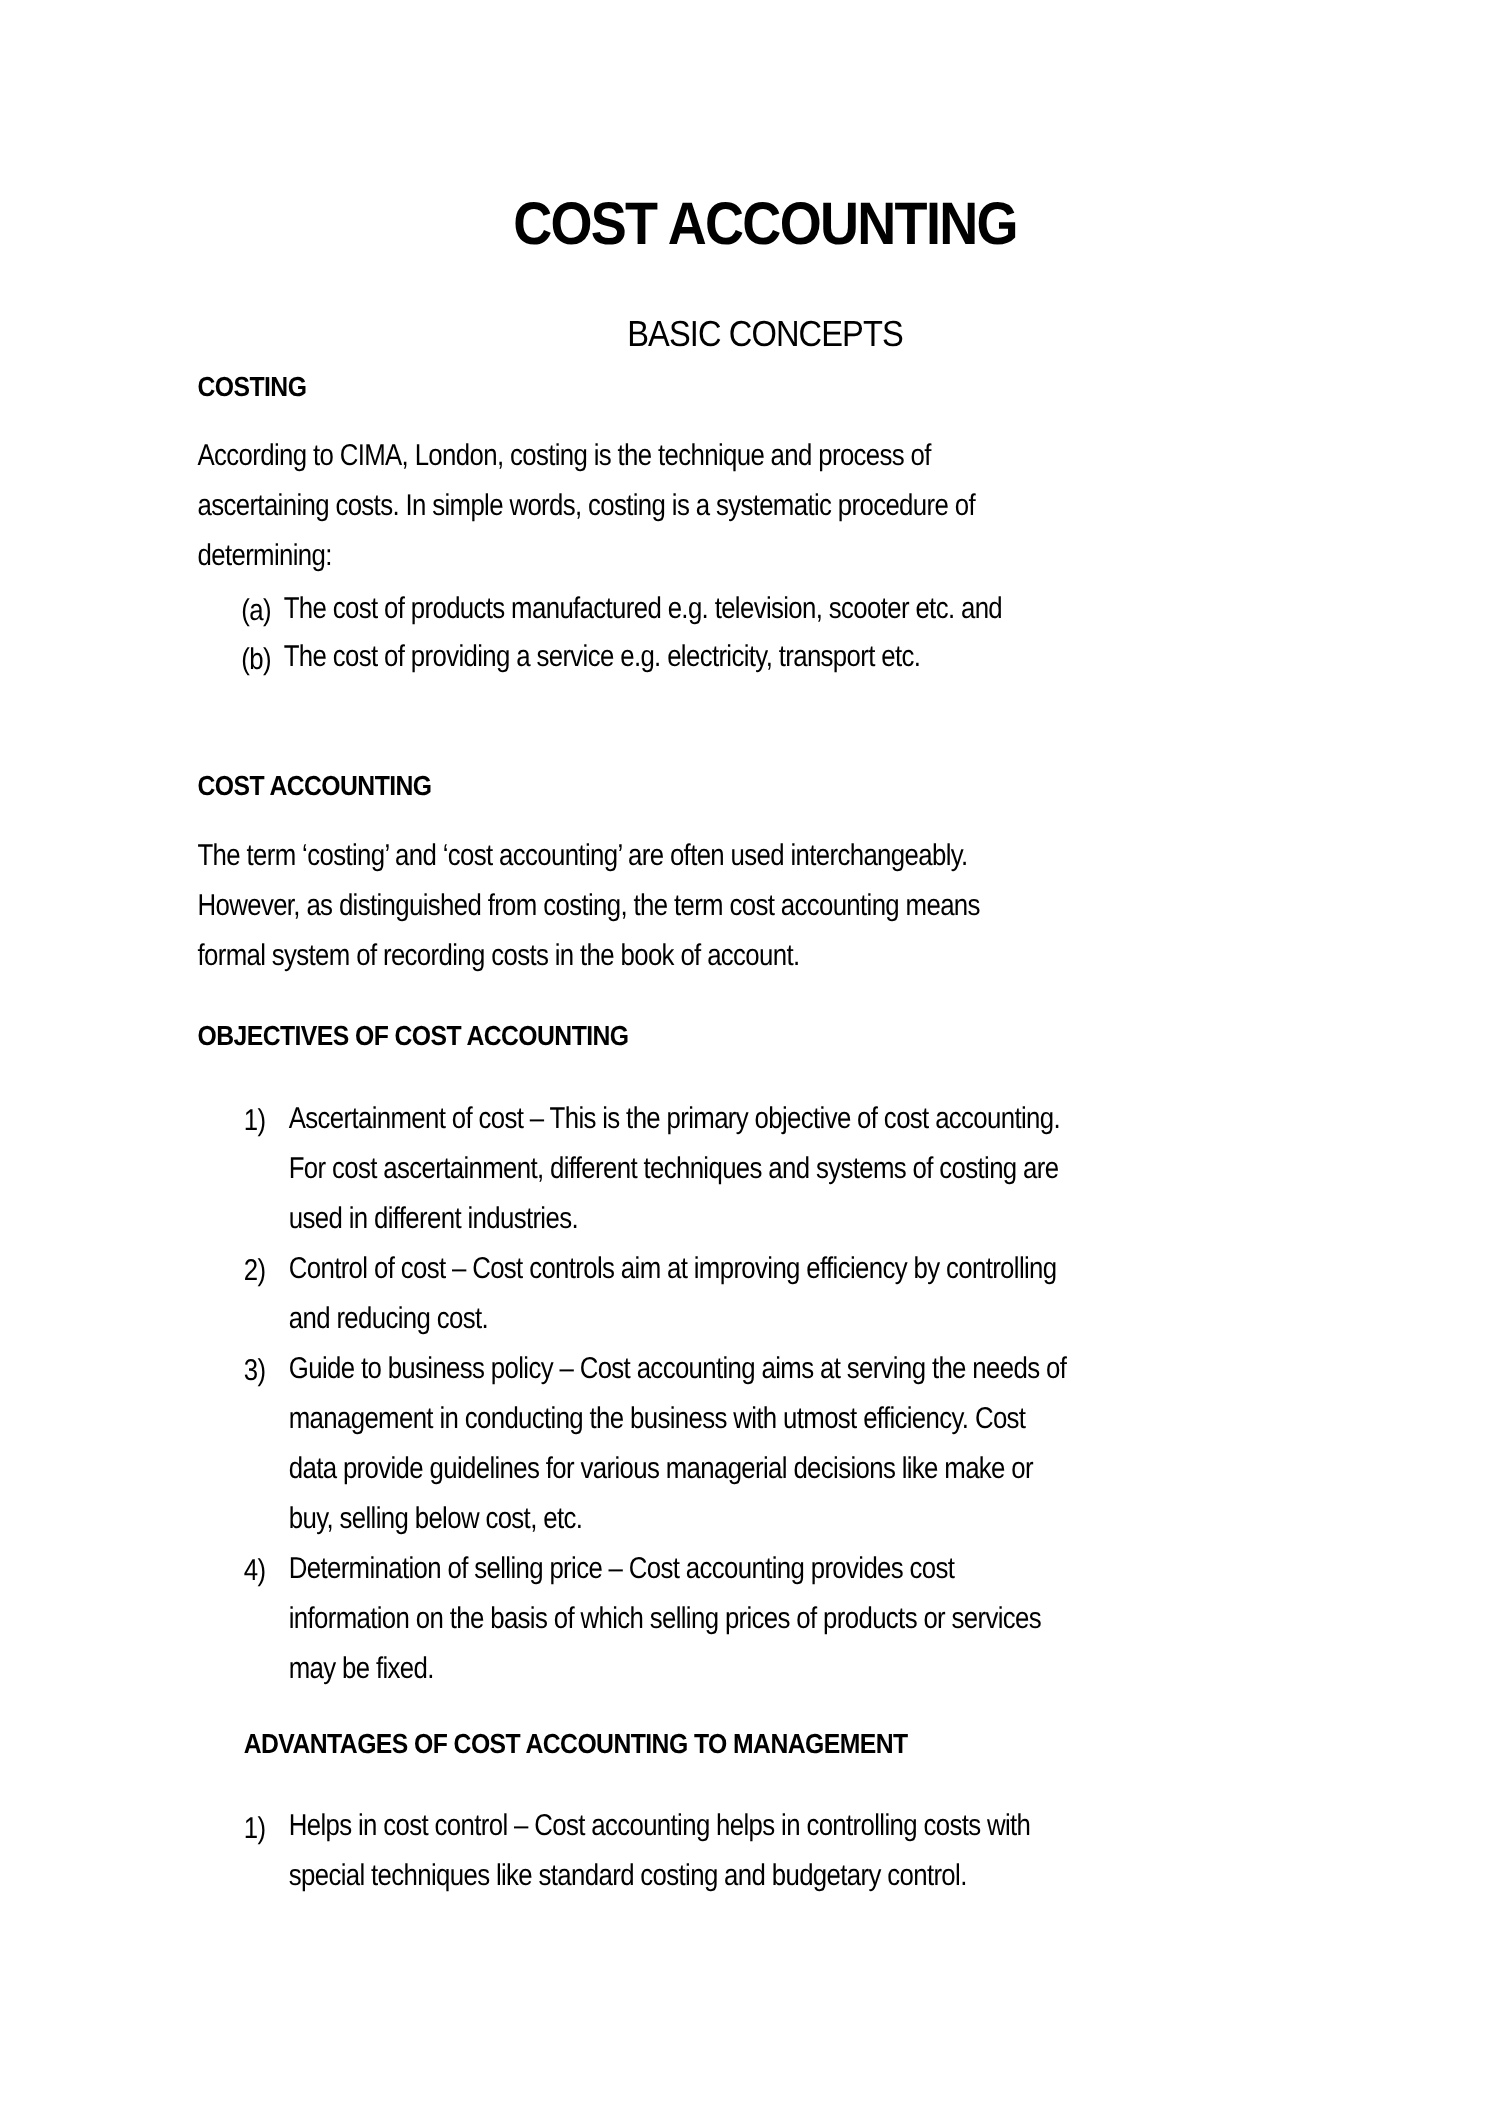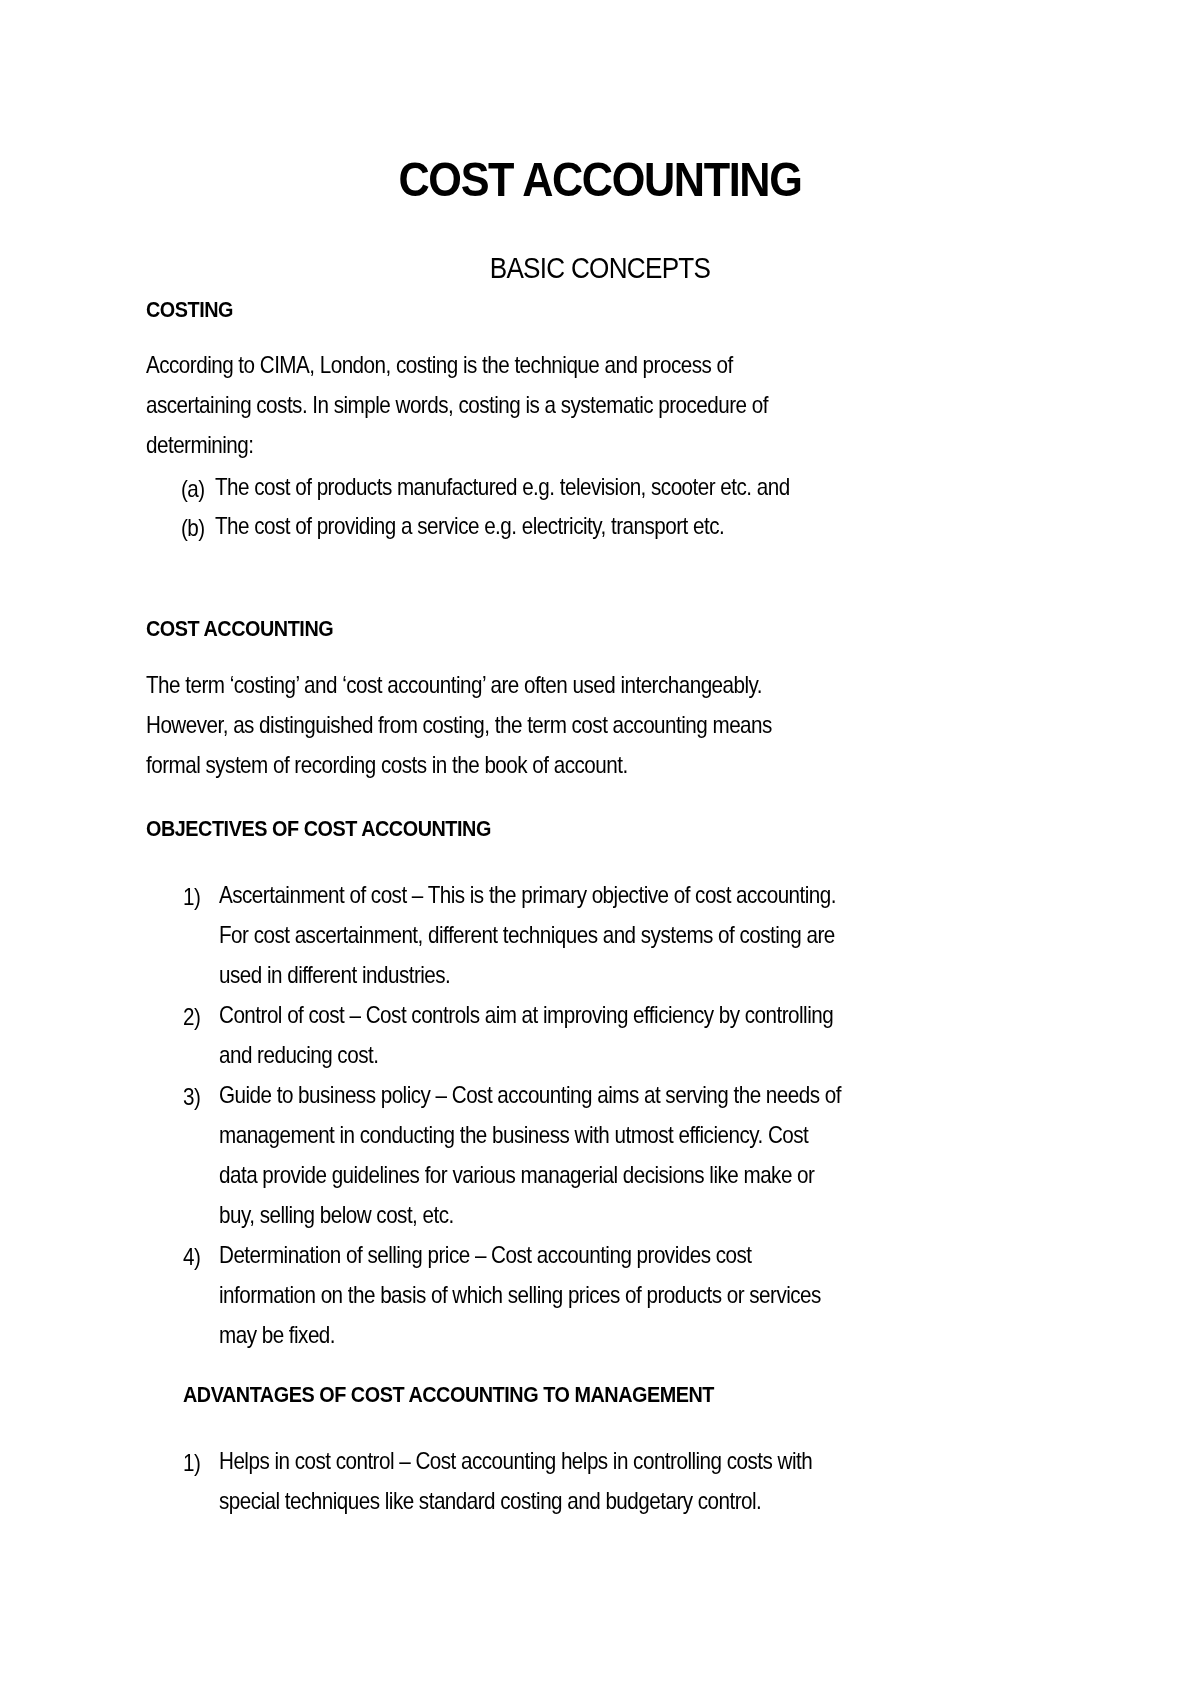--- a/index.html
+++ b/index.html
@@ -1,18 +1,18 @@
 <!DOCTYPE html>
 <html><head>
 <meta charset="utf-8">
 <style>
   html, body { margin: 0; padding: 0; background: #ffffff; }
   body { width: 1200px; height: 1696px; position: relative; overflow: hidden;
          font-family: "Liberation Sans Narrow", "Liberation Sans", sans-serif; color: #000; }
-  .page { position: absolute; left: 0; top: 0; width: 1056px; height: 1696px; background: #fff; }
+  .page { position: absolute; left: 12px; top: 0; width: 1056px; height: 1696px; background: #fff; }
   .abs { position: absolute; white-space: nowrap; }
   .title { left: 0; width: 1200px; text-align: center; top: 152px; font-size: 48px; font-weight: bold;
            letter-spacing: -1.5px; transform: scaleX(0.9); transform-origin: center; }
   .subtitle { left: 0; width: 1200px; text-align: center; top: 252px; font-size: 29px;
               letter-spacing: -0.8px; transform: scaleX(0.9); transform-origin: center; }
   .h { left: 146px; font-size: 22px; font-weight: bold; letter-spacing: -0.5px;
        transform: scaleX(0.9); transform-origin: left; }
   .p { left: 146px; font-size: 24px; letter-spacing: -0.6px; transform: scaleX(0.86); transform-origin: left; line-height: 40px; }
   .marker { font-size: 24px; letter-spacing: -0.6px; transform: scaleX(0.86); transform-origin: left; }
   .item { font-size: 24px; letter-spacing: -0.6px; transform: scaleX(0.86); transform-origin: left; line-height: 40px; }

